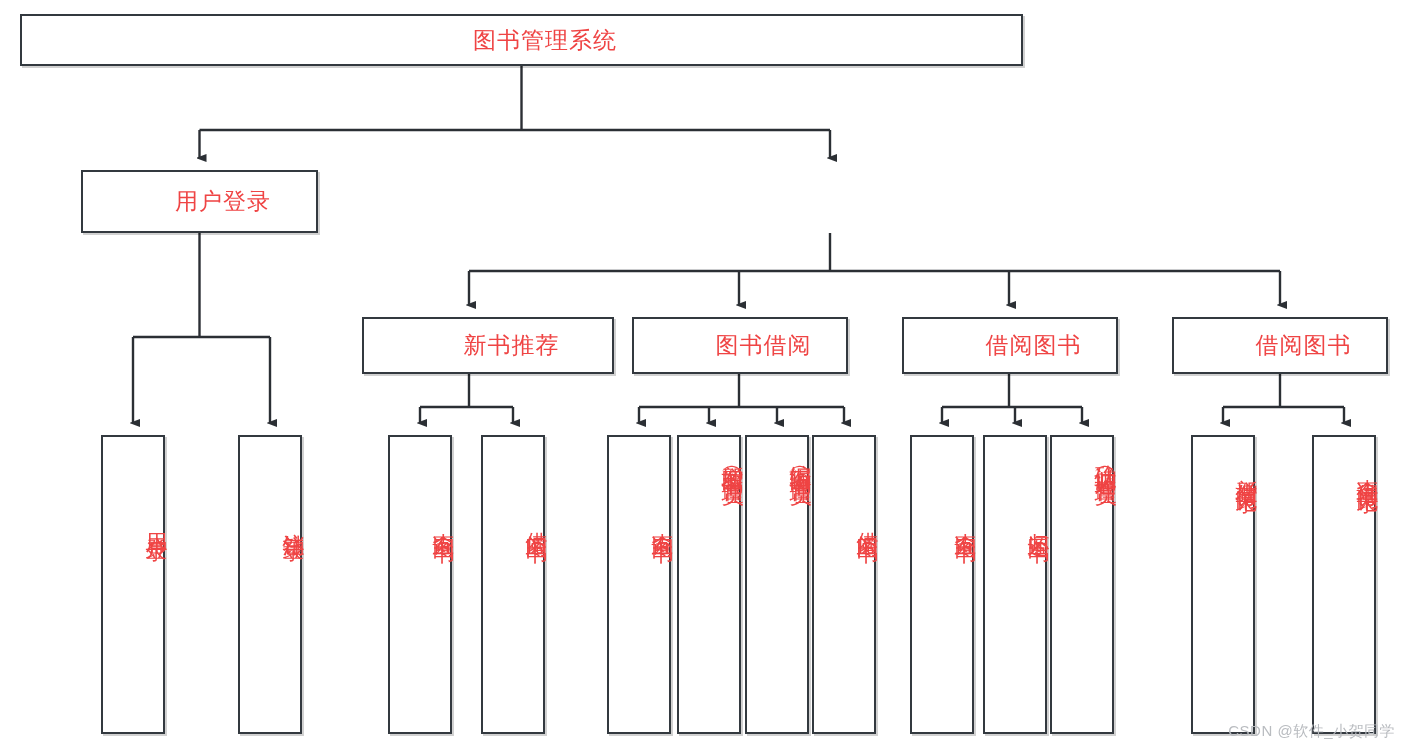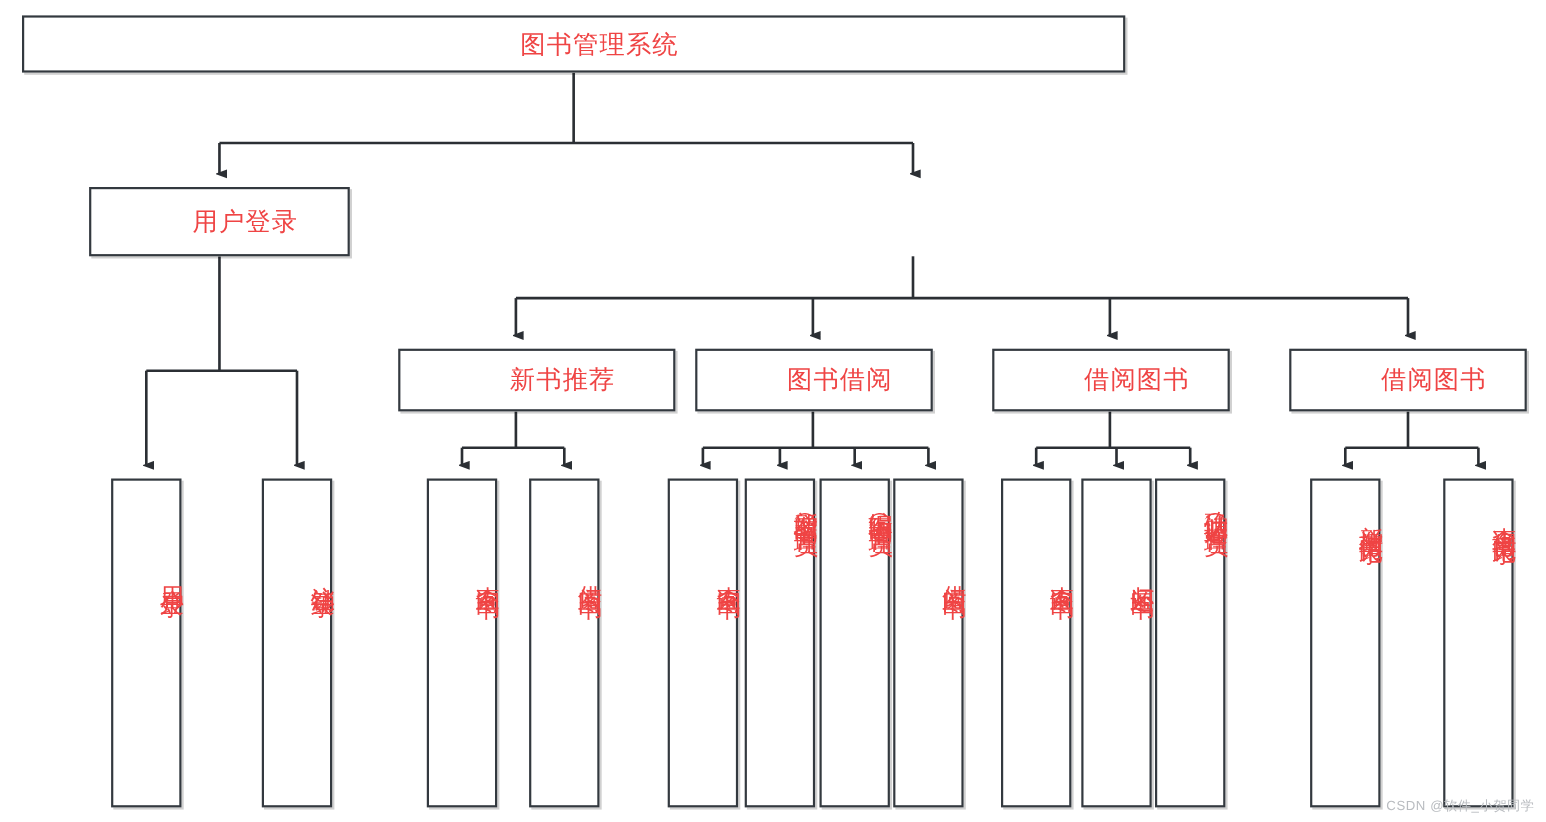--- a/index.html
+++ b/index.html
@@ -56,21 +56,21 @@
     line-height: 1.0;
     white-space: normal;
   }
   .leaf-pad-top .node-label { margin-top: 70px; }
   .leaf-pad-small .node-label { margin-top: 16px; }
   .leaf-pad-none .node-label { margin-top: 2px; }
   .watermark {
     position: absolute;
     right: 10px;
     bottom: 6px;
-    font-size: 12px;
+    font-size: 15px;
     color: #b9bcc0;
     z-index: 5;
     white-space: nowrap;
     letter-spacing: 0.5px;
   }
 </style>
 </head>
 <body>
 
 <div id="canvas">

